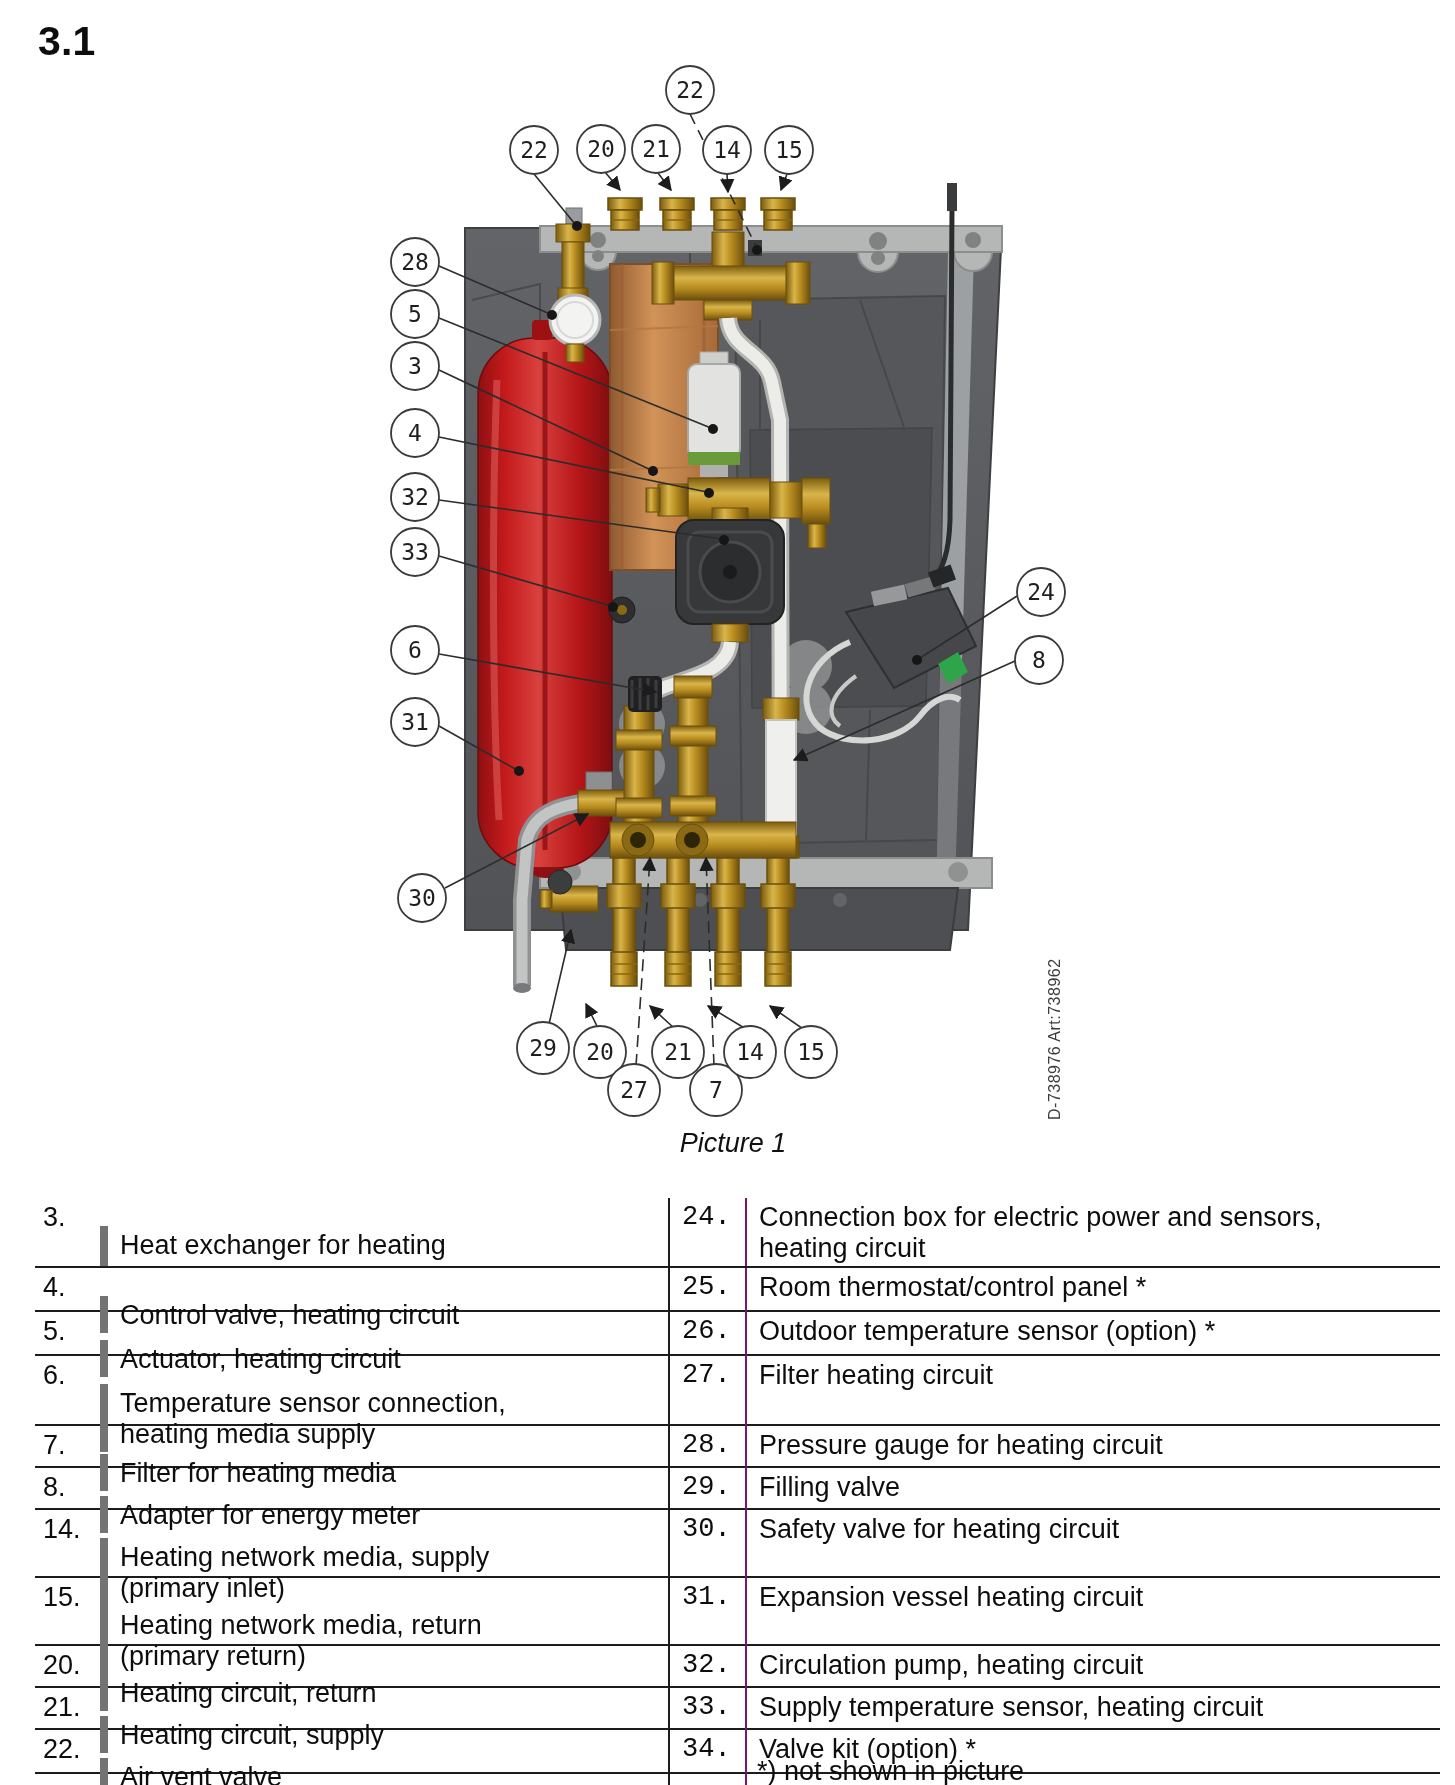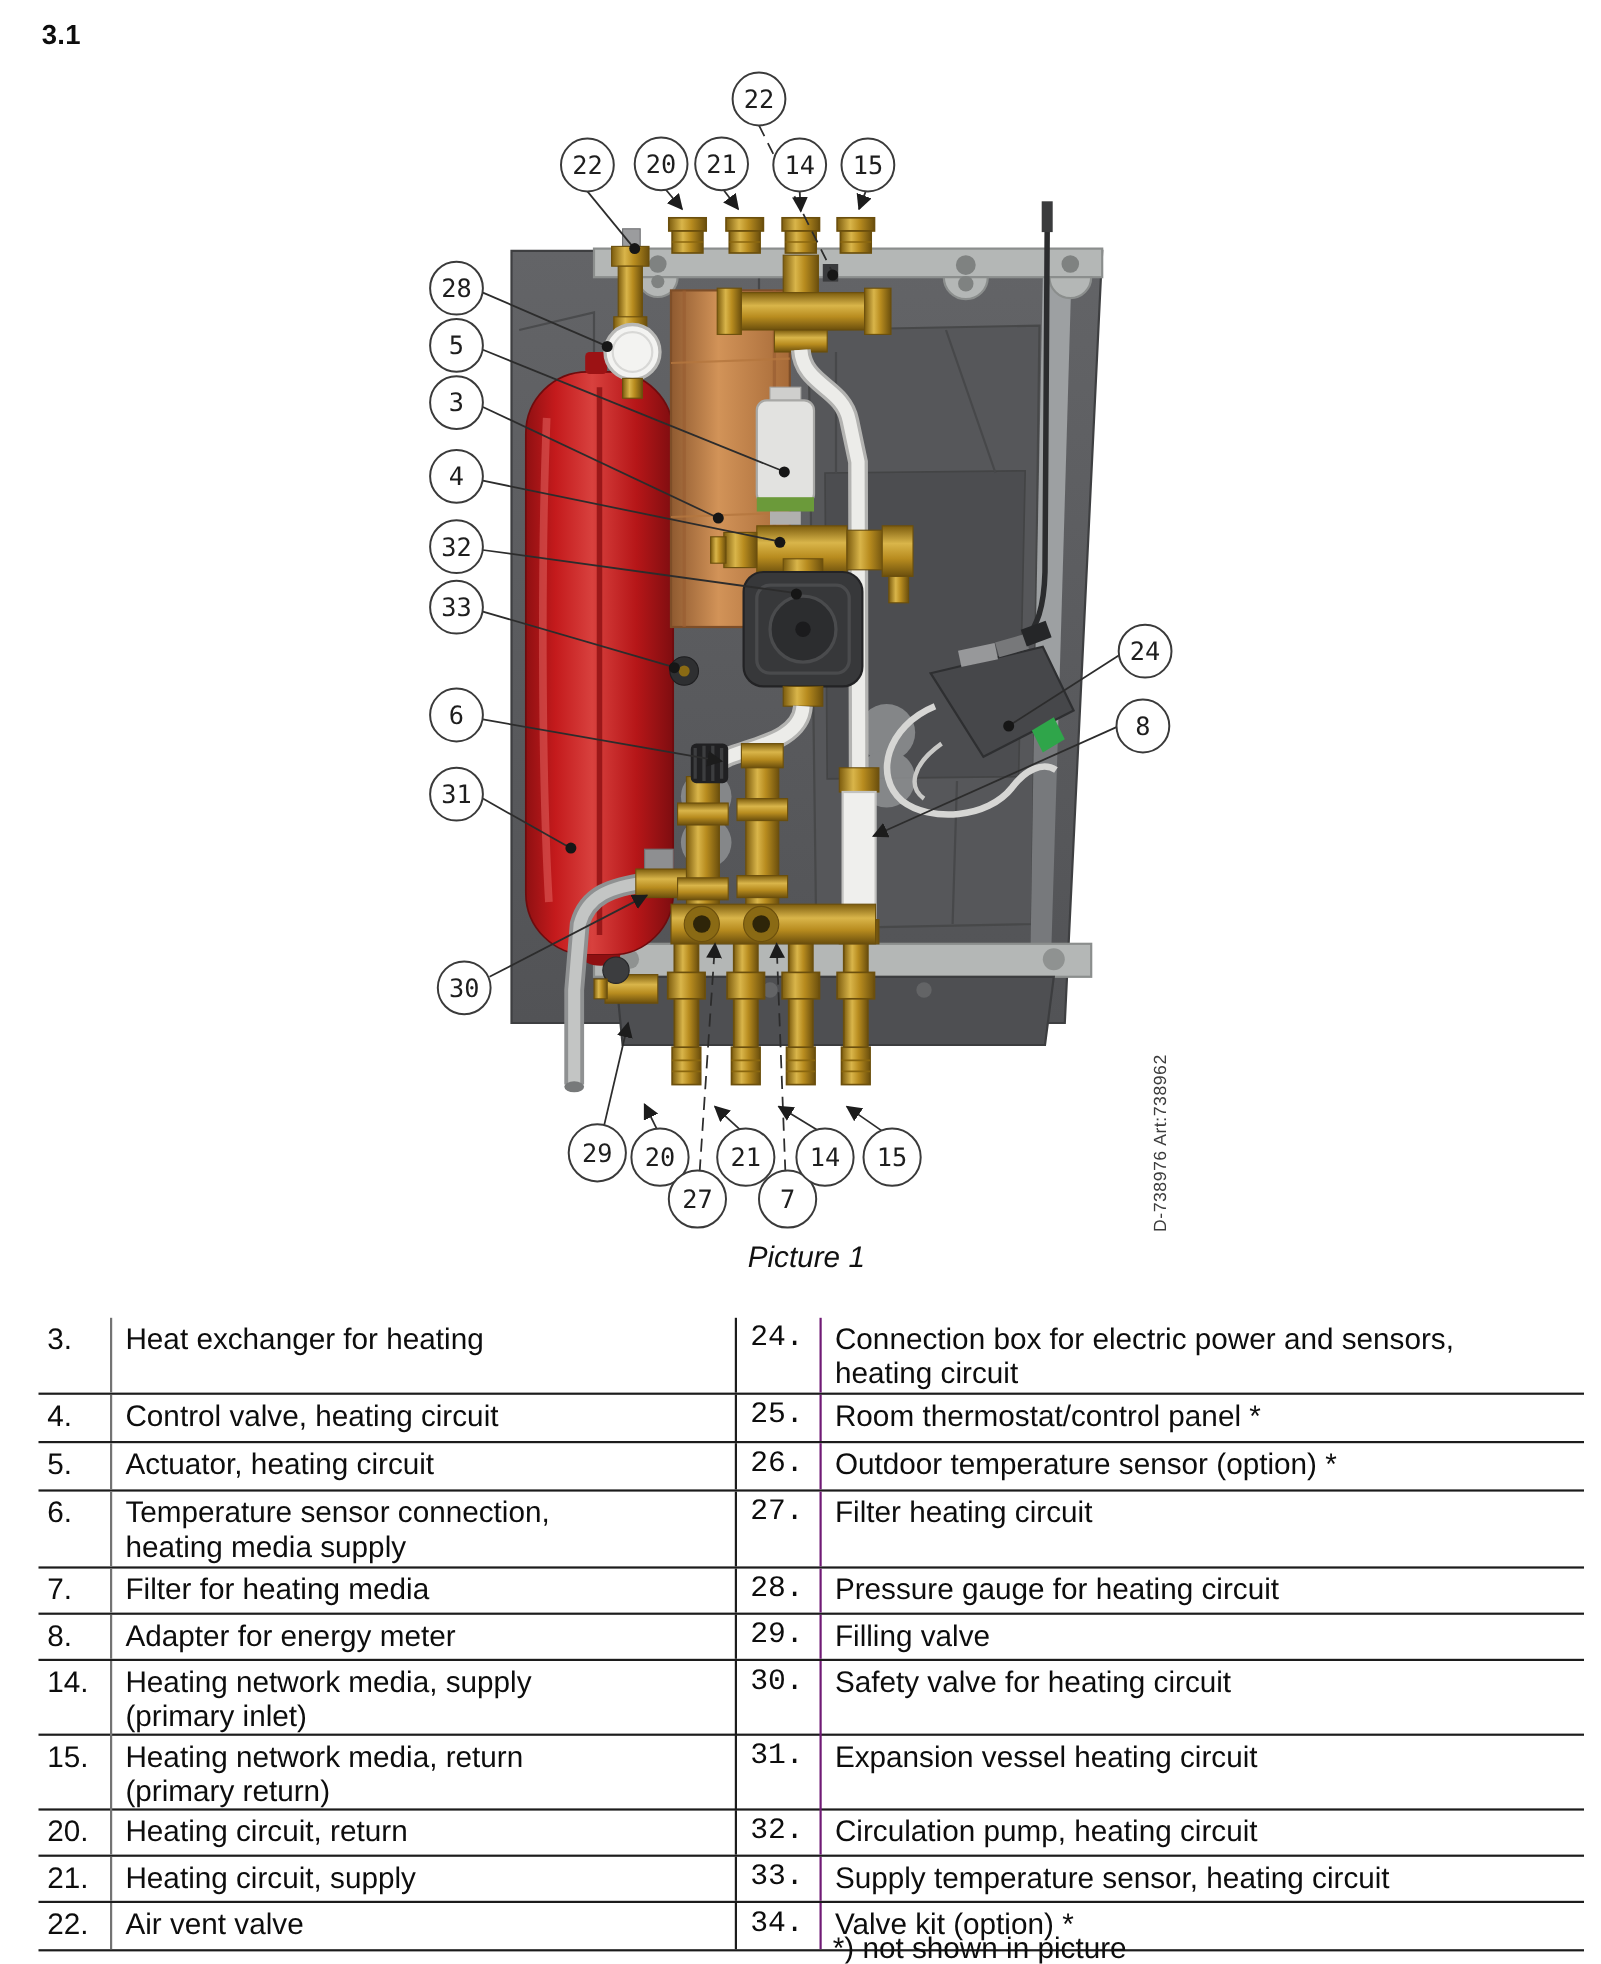--- a/index.html
+++ b/index.html
@@ -1,26 +1,26 @@
 <!DOCTYPE html>
 <html><head>
 <meta charset="utf-8">
 <style>
   html,body{margin:0;padding:0;background:#ffffff;}
   body{width:1455px;height:1785px;position:relative;font-family:"Liberation Sans",sans-serif;color:#111;}
   .page{position:absolute;inset:0;overflow:hidden;}
   .hdr{position:absolute;top:18px;left:38px;display:flex;
-       font-size:25px;font-weight:bold;letter-spacing:.2px;color:#0d0d0d;}
+       font-size:41px;font-weight:bold;letter-spacing:.2px;color:#0d0d0d;}
   .fig{position:absolute;top:0;left:0;}
   
   .tblwrap{position:absolute;left:35px;top:1198px;width:1405px;}
   .trow{display:grid;grid-template-columns:65px 568px 77px 695px;border-bottom:2px solid #1c1c1c;}
   .cell{font-size:27px;line-height:31px;padding:4px 6px 2px 12px;white-space:pre-line;color:#0d0d0d;}
   .numL{padding-left:8px;}
-  .descL{border-left:2px solid #737373;}
+  .descL{border-left:8px solid #737373;margin-top:28px;}
   .numR{border-left:2px solid #1c1c1c;font-family:Liberation Mono, monospace;}
   .descR{border-left:2px solid #701a75;}
   .footnote{position:absolute;left:757px;top:1756px;font-size:27px;color:#0d0d0d;}
   text{font-family:"DejaVu Sans Mono","Liberation Sans",monospace;}
   .callout-num{font-size:23px;fill:#1e1e1e;}
   .cap-text{font-family:"Liberation Sans",sans-serif;font-size:27px;font-style:italic;fill:#111;}
   .art-text{font-family:"Liberation Sans",sans-serif;font-size:16px;fill:#3c3c3c;letter-spacing:.5px;}
 </style>
 </head>
 <body>

